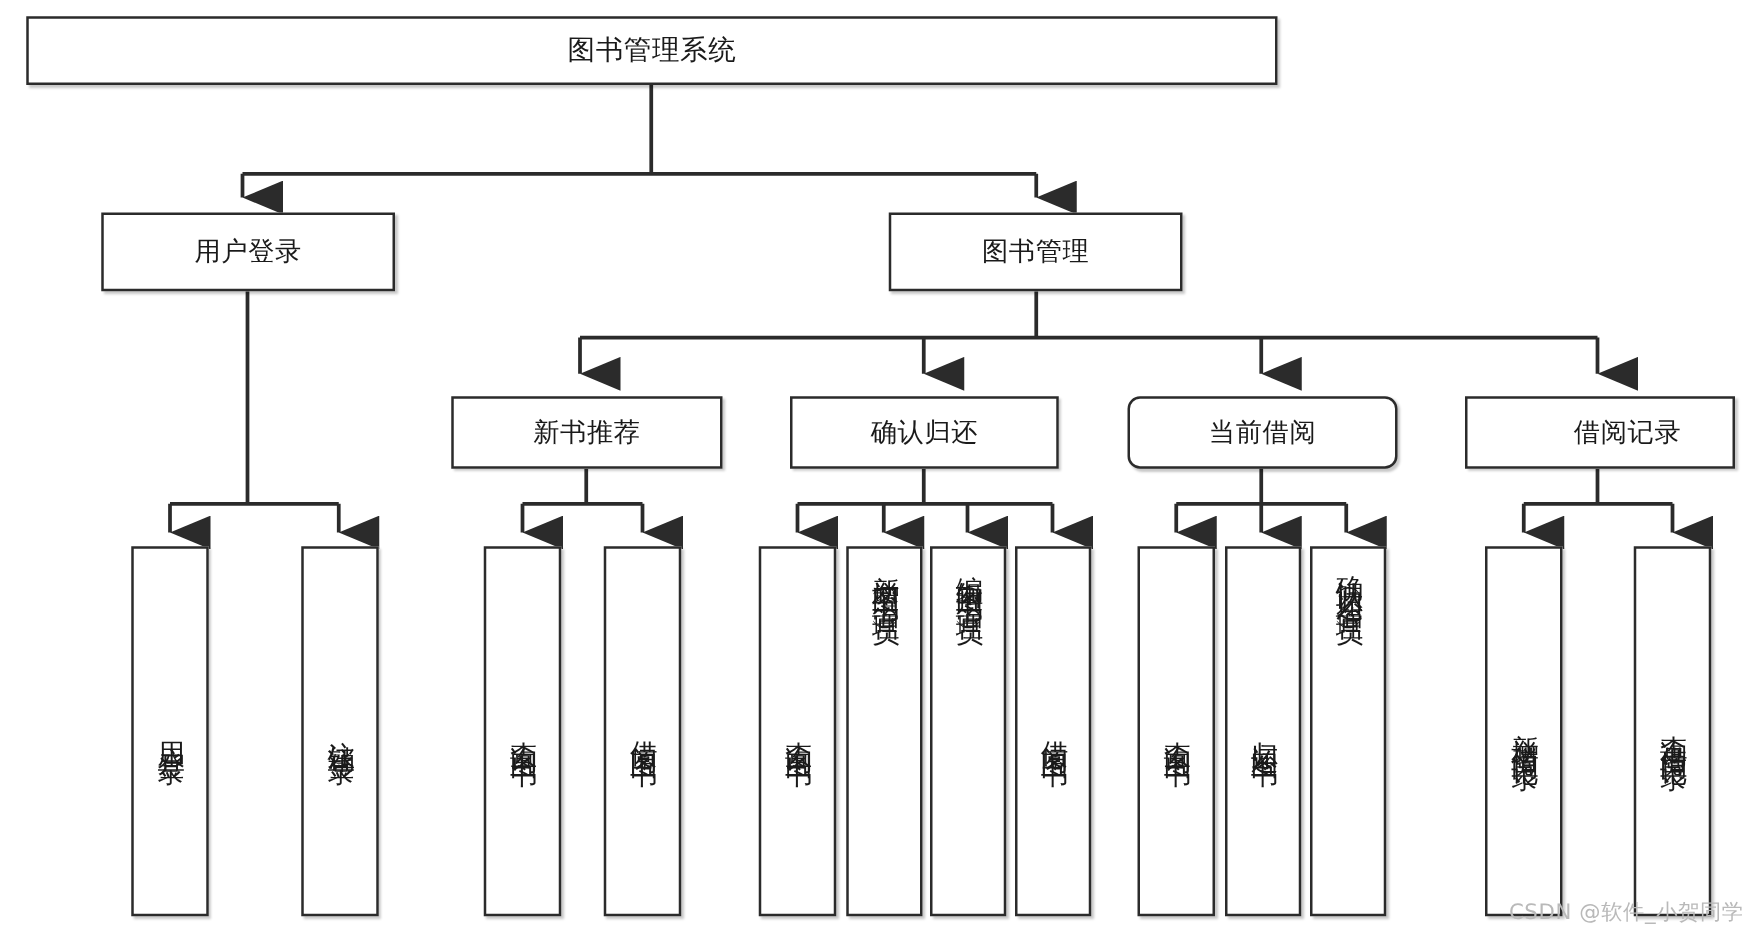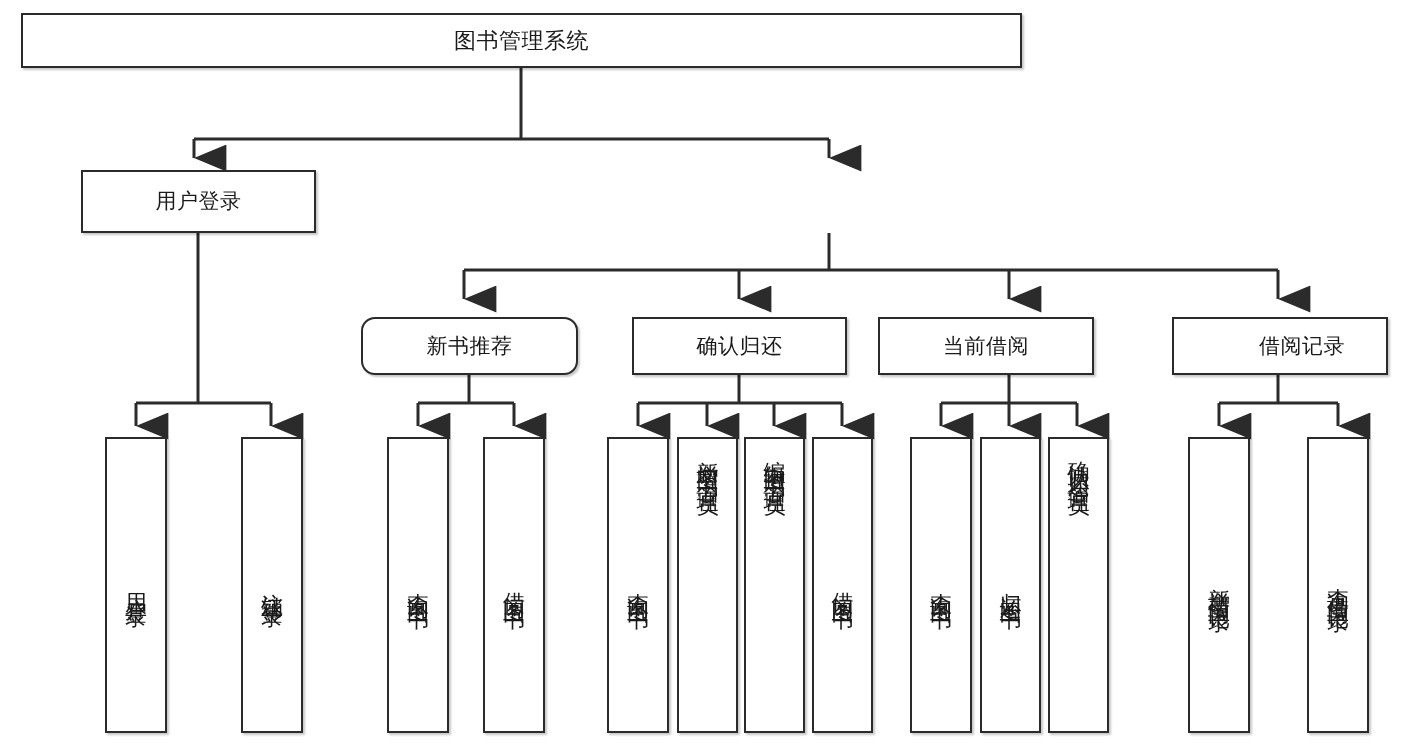--- a/index.html
+++ b/index.html
@@ -156,30 +156,33 @@
   </svg>
 
   <div class="node-box h-node root-node" style="left:21px; top:13px; width:1001px; height:55px;">
     <span class="node-label">图书管理系统</span>
   </div>
 
   <div class="node-box h-node" style="left:81px; top:170px; width:235px; height:63px;">
     <span class="node-label">用户登录</span>
   </div>
 
-
-  <div class="node-box h-node" style="left:361px; top:317px; width:217px; height:58px;border-radius:14px;">
+  <div class="node-box h-node" style="left:711px; top:170px; width:235px; height:63px;">
+    <span class="node-label">图书管理</span>
+  </div>
+
+  <div class="node-box h-node" style="left:361px; top:317px; width:217px; height:58px;">
     <span class="node-label">新书推荐</span>
   </div>
 
   <div class="node-box h-node" style="left:632px; top:317px; width:215px; height:58px;">
     <span class="node-label">确认归还</span>
   </div>
 
-  <div class="node-box h-node" style="left:878px; top:317px; width:216px; height:58px;">
+  <div class="node-box h-node" style="left:902px; top:317px; width:216px; height:58px;border-radius:10px;">
     <span class="node-label">当前借阅</span>
   </div>
 
   <div class="node-box h-node" style="left:1172px; top:317px; width:216px; height:58px;padding-left:44px;">
     <span class="node-label">借阅记录</span>
   </div>
 
   <div class="node-box v-node center-v" style="left:105px; top:437px; width:62px; height:296px;">
     <span class="node-label">用户登录</span>
   </div>
@@ -225,14 +228,15 @@
   </div>
 
   <div class="node-box v-node center-v" style="left:1188px; top:437px; width:62px; height:296px;">
     <span class="node-label">新增借阅记录</span>
   </div>
 
   <div class="node-box v-node center-v" style="left:1307px; top:437px; width:62px; height:296px;">
     <span class="node-label">查询借阅记录</span>
   </div>
 
+  <div class="watermark">CSDN @软件_小贺同学</div>
 
 </div>
 
 </body></html>

